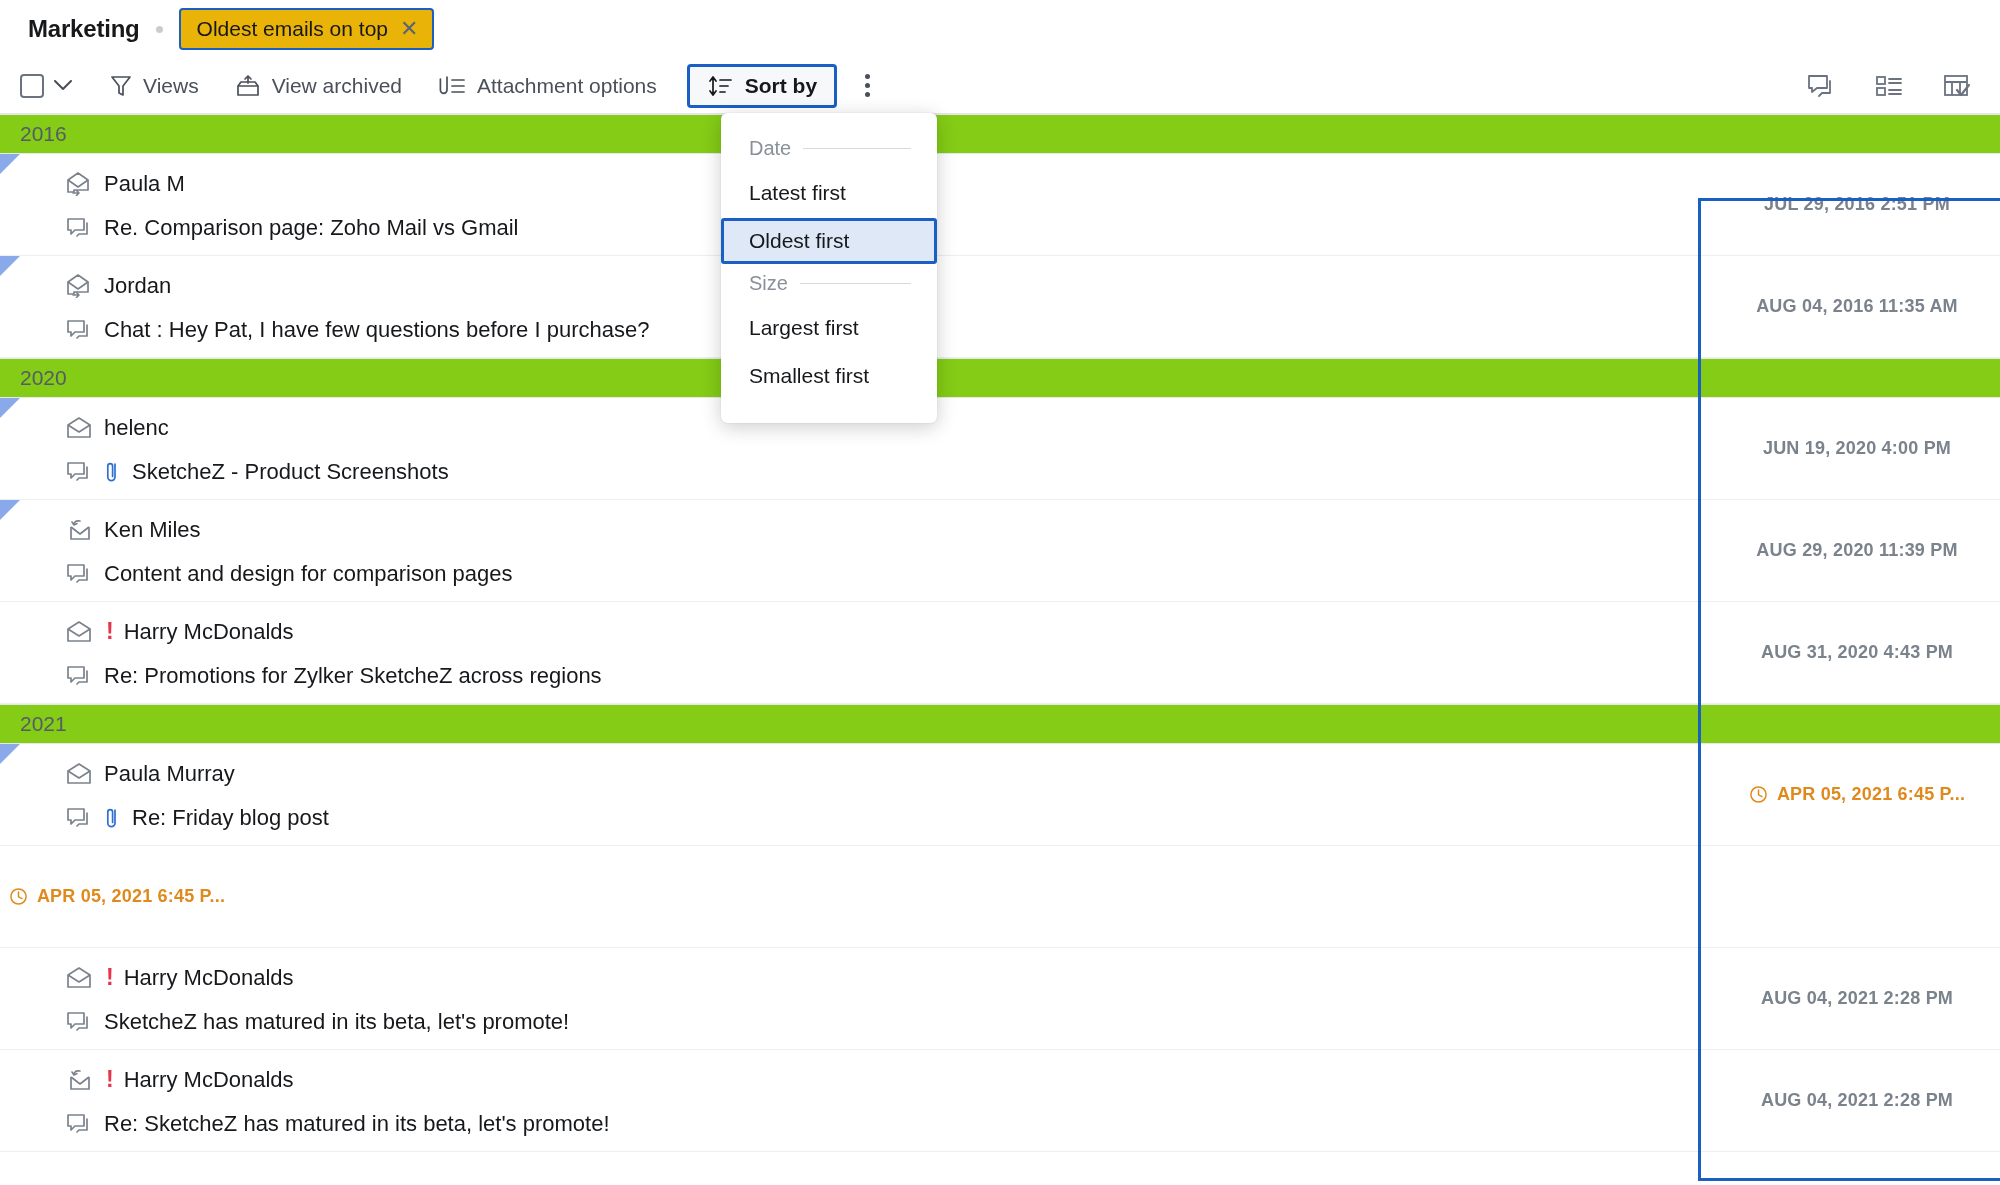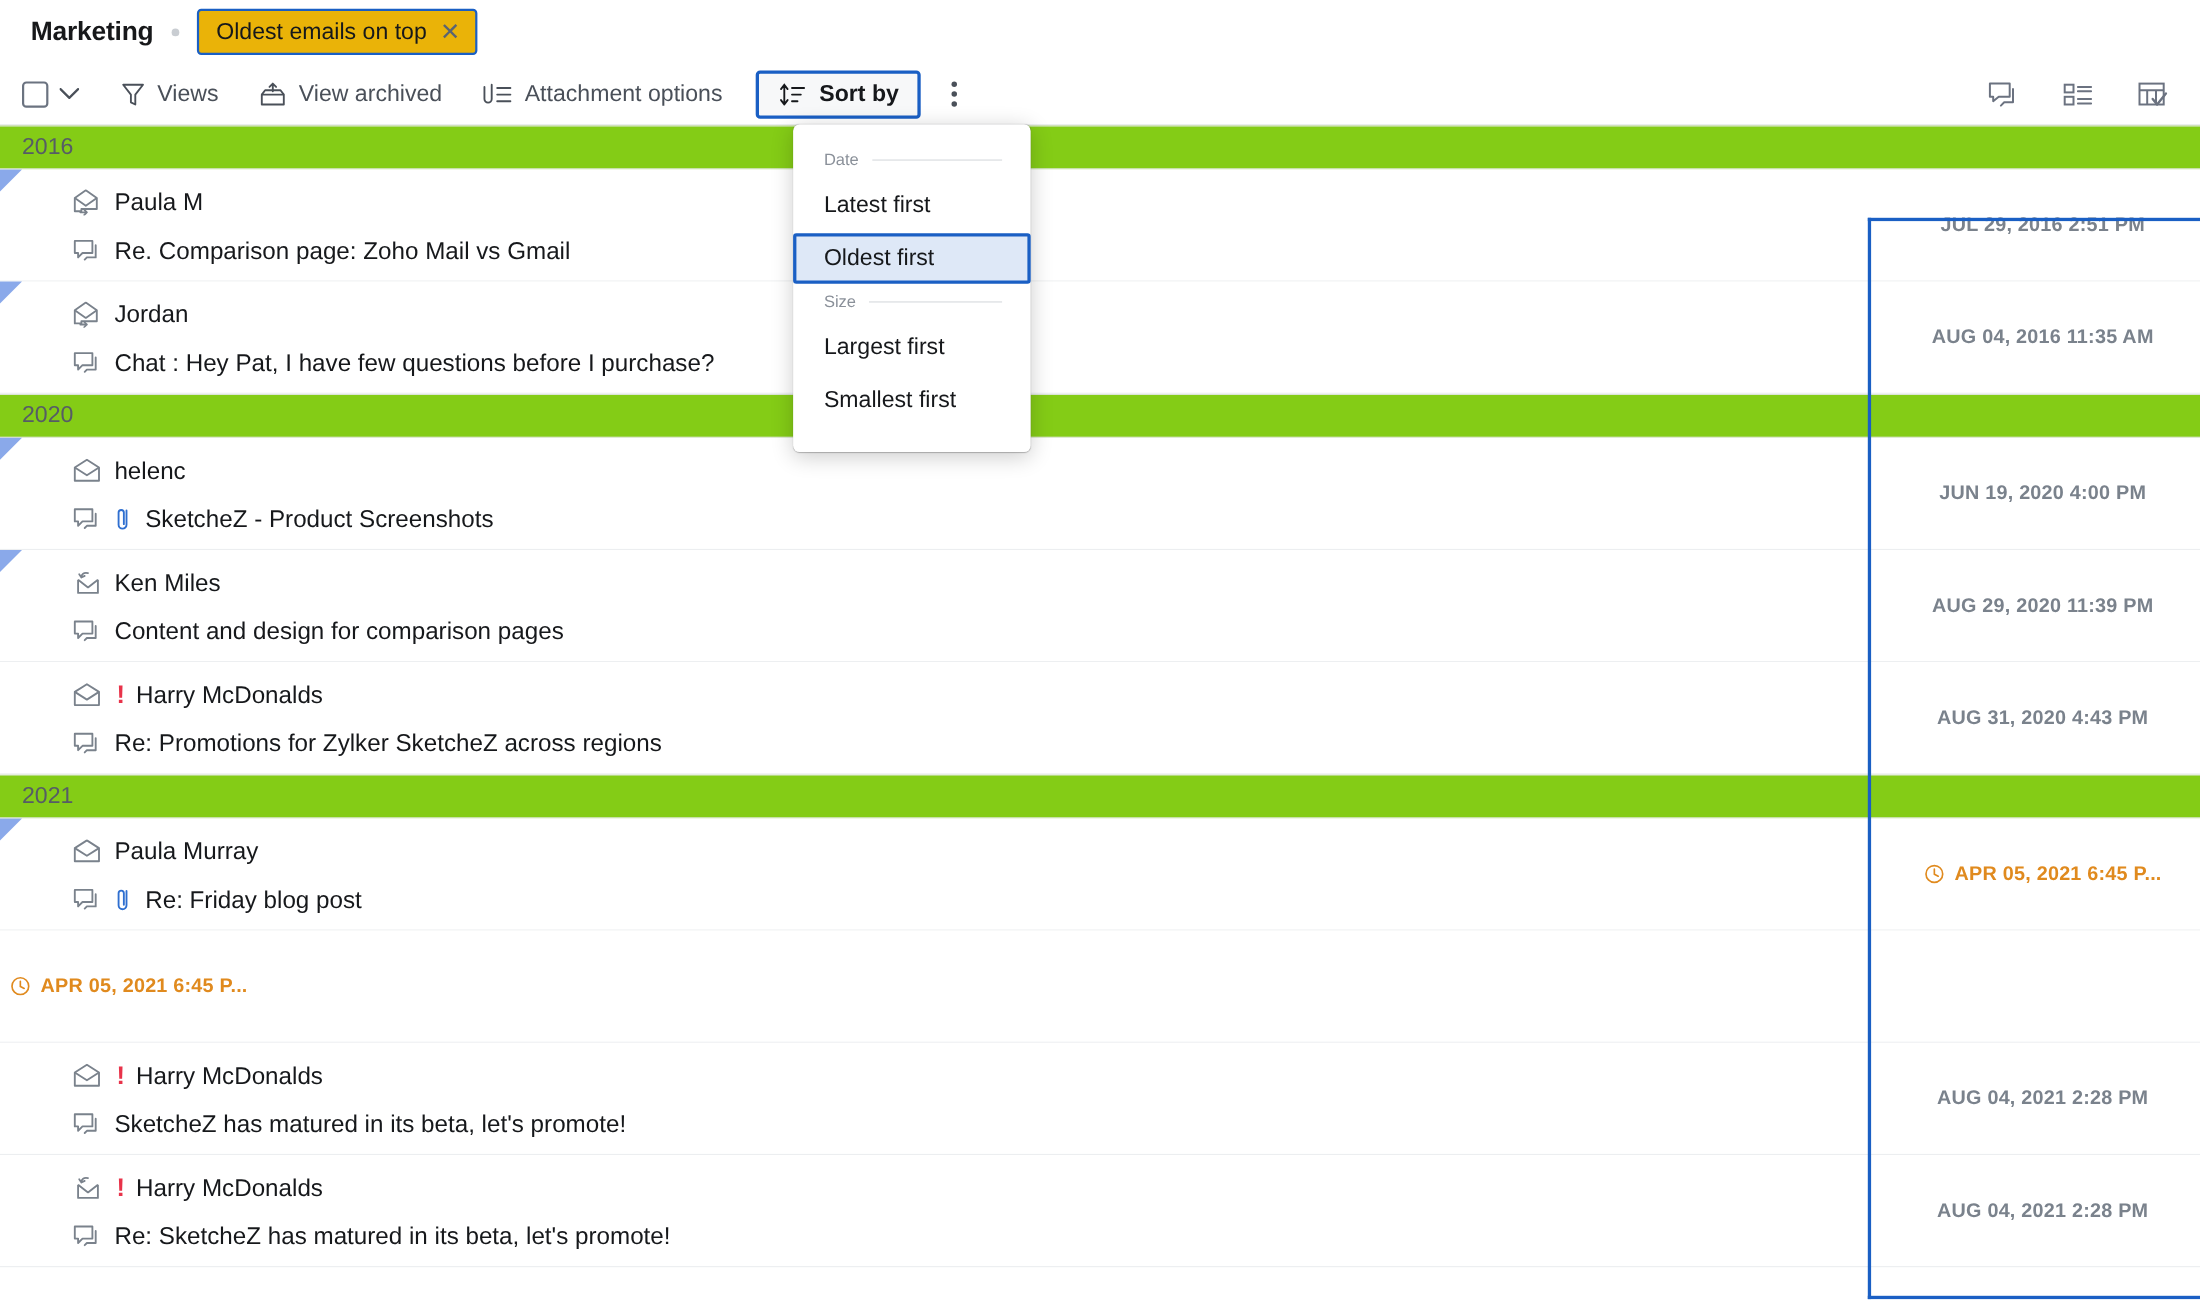--- a/index.html
+++ b/index.html
@@ -209,21 +209,21 @@
     border-radius: 6px;
     box-shadow: 0 4px 20px rgba(0,0,0,0.20), 0 0 1px rgba(0,0,0,0.25);
     padding: 16px 0 22px 0;
     z-index: 20;
   }
   .dd-section {
     display: flex;
     align-items: center;
     gap: 12px;
     padding: 8px 26px 8px 28px;
-    font-size: 15px;
+    font-size: 20px;
     color: #8a9099;
   }
   .dd-section .rule { flex: 1; height: 1px; background: #d6d9dd; }
   .dd-item {
     font-size: 21px;
     color: #16181b;
     padding: 11px 28px;
     margin: 2px 0;
   }
   .dd-item.selected {

